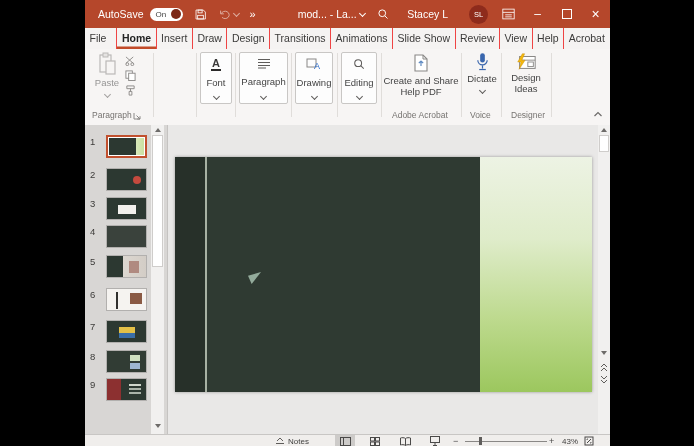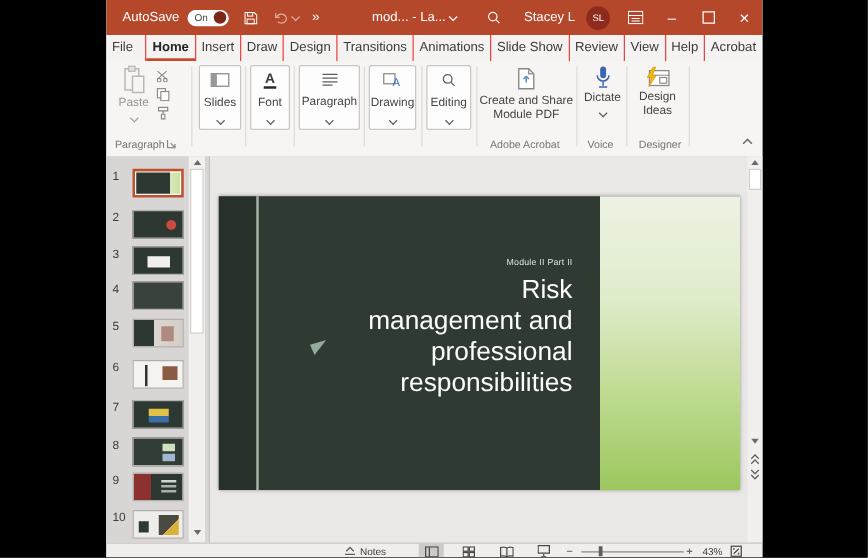--- a/index.html
+++ b/index.html
@@ -18,21 +18,21 @@
   .toggle .knob{position:absolute;right:2px;top:1.5px;width:10px;height:10px;border-radius:50%;background:#7c2715;}
   .tb-icon{margin-left:11px;display:flex;align-items:center;}
   .tb-icon svg{display:block;}
   .dim{opacity:.55;}
   .chev-dn{width:4px;height:4px;border-right:1px solid #fff;border-bottom:1px solid #fff;
            transform:rotate(45deg);display:inline-block;margin-left:3px;margin-bottom:2px;}
   .doc-title{margin-left:22px;display:flex;align-items:center;padding-left:20px;}
   .win-btn{width:29px;height:28px;display:flex;align-items:center;justify-content:center;font-size:12px;}
   .maxbox{width:8px;height:8px;border:1px solid #fff;}
   .avatar{width:19px;height:19px;border-radius:50%;background:#8e2b1c;display:flex;align-items:center;
-          justify-content:center;font-size:7.5px;margin-left:9px;text-align:right;}
+          justify-content:center;font-size:7.5px;margin-left:21px;text-align:right;}
 
   
   .tabrow{position:absolute;left:0;top:28px;width:100%;height:21px;background:#f5f3f2;
           display:flex;align-items:stretch;font-size:10.5px;color:#3b3a39;}
   .tabrow .pad{width:8px;}
   .tab{padding:0 4.5px;line-height:21px;border-right:1px solid #ef4444;white-space:nowrap;}
   .tab.active{font-weight:bold;color:#242424;box-shadow:inset 0 -2.5px 0 #c24b29;}
   .tabrow-icon{display:flex;align-items:center;padding:0 6px;}
 
   
@@ -218,28 +218,20 @@
       </div>
       <span class="grp-label" style="left:7px;">Paragraph</span>
       <span class="abs" style="left:48px;top:62px;">
         <svg width="8" height="8" viewBox="0 0 8 8">
             <path d="M1 1v6h6" fill="none" stroke="#8a8886"></path>
             <path d="M3.5 3.5L7 7M7 4.2V7H4.2" fill="none" stroke="#8a8886"></path>
           </svg>
       </span>
       <div class="rsep" style="left:68px;"></div>
 
-      <div class="rib-box" style="left:74px;width:34px;">
-        <svg width="16" height="12" viewBox="0 0 16 12">
-            <rect x="1" y="1" width="14" height="10" fill="#fff" stroke="#8a8886"></rect>
-            <rect x="1" y="1" width="4.5" height="10" fill="#9a9896"></rect>
-          </svg>
-        <span class="lbl">Slides</span>
-        <span class="chev-g"></span>
-      </div>
       <div class="rsep" style="left:111px;"></div>
       <div class="rib-box" style="left:115px;width:32px;">
         <span style="font-size:11px;font-weight:bold;color:#3b3a39;line-height:11px;border-bottom:2.5px solid #2b2a29;padding:0 1px;">A</span>
         <span class="lbl">Font</span>
         <span class="chev-g"></span>
       </div>
       <div class="rsep" style="left:150px;"></div>
       <div class="rib-box" style="left:154px;width:49px;">
         <svg width="14" height="11" viewBox="0 0 14 11">
             <line x1="1" y1="1.5" x2="13" y2="1.5" stroke="#5f5d5b"></line>
@@ -270,21 +262,21 @@
       </div>
       <div class="rsep" style="left:296px;"></div>
 
       <div class="big-btn" style="left:300px;width:72px;">
         <svg width="20" height="22" viewBox="0 0 20 22">
             <path d="M4 3h8l4 4v12H4z" fill="#fff" stroke="#8a8886" stroke-width="1.1"></path>
             <path d="M12 3v4h4" fill="none" stroke="#8a8886"></path>
             <path d="M10 14v-5M10 9l-2.2 2.2M10 9l2.2 2.2" fill="none" stroke="#5f8ac2" stroke-width="1.2"></path>
           </svg>
         <span class="lbl" style="margin-top:2px;">Create and Share</span>
-        <span class="lbl">Module PDF</span>
+        <span class="lbl">Help PDF</span>
       </div>
       <span class="grp-label" style="left:307px;">Adobe Acrobat</span>
       <div class="rsep" style="left:376px;"></div>
 
       <div class="big-btn" style="left:380px;width:34px;">
         <svg width="15" height="21" viewBox="0 0 16 22">
             <rect x="5.5" y="1" width="5" height="10" rx="2.5" fill="#3a66ad"></rect>
             <path d="M3 8.5a5 5 0 0 0 10 0" fill="none" stroke="#3a66ad" stroke-width="1.3"></path>
             <line x1="8" y1="14" x2="8" y2="17.5" stroke="#3a66ad" stroke-width="1.3"></line>
             <line x1="4.5" y1="18.5" x2="11.5" y2="18.5" stroke="#3a66ad" stroke-width="1.3"></line>
@@ -346,49 +338,38 @@
           <span class="thumb-num">7</span>
           <div class="thumb k7"></div>
         </div>
         <div class="thumb-row" style="top:225px;">
           <span class="thumb-num">8</span>
           <div class="thumb k8"></div>
         </div>
         <div class="thumb-row" style="top:253px;">
           <span class="thumb-num">9</span>
           <div class="thumb k9"></div>
-        </div>
-        <div class="thumb-row" style="top:283px;">
-          <span class="thumb-num">10</span>
-          <div class="thumb k10"></div>
         </div>
 
         <div class="sb" style="left:66px;top:0;width:13px;height:100%;">
           <div class="sb-arrow" style="top:0;">
               <span class="tri-up"></span>
             </div>
           <div class="sb-thumb" style="top:10px;height:130px;"></div>
           <div class="sb-arrow" style="top:296px;">
               <span class="tri-dn"></span>
             </div>
         </div>
       </div>
 
       <div class="slide">
         <div class="left-shade"></div>
         <div class="vline"></div>
         <div class="band"></div>
         <div class="tri-accent"></div>
-        <div class="slide-text">
-          <div class="eyebrow">Module II Part II</div>
-          <div class="slide-title">Risk</div>
-          <div class="slide-title">management and</div>
-          <div class="slide-title">professional</div>
-          <div class="slide-title">responsibilities</div>
-        </div>
       </div>
 
       <div class="sb" style="left:513px;top:0;width:12px;height:100%;">
         <div class="sb-arrow" style="top:0;">
             <span class="tri-up"></span>
           </div>
         <div class="sb-thumb" style="top:10px;height:15px;"></div>
         <div class="sb-arrow" style="top:223px;">
             <span class="tri-dn"></span>
           </div>

